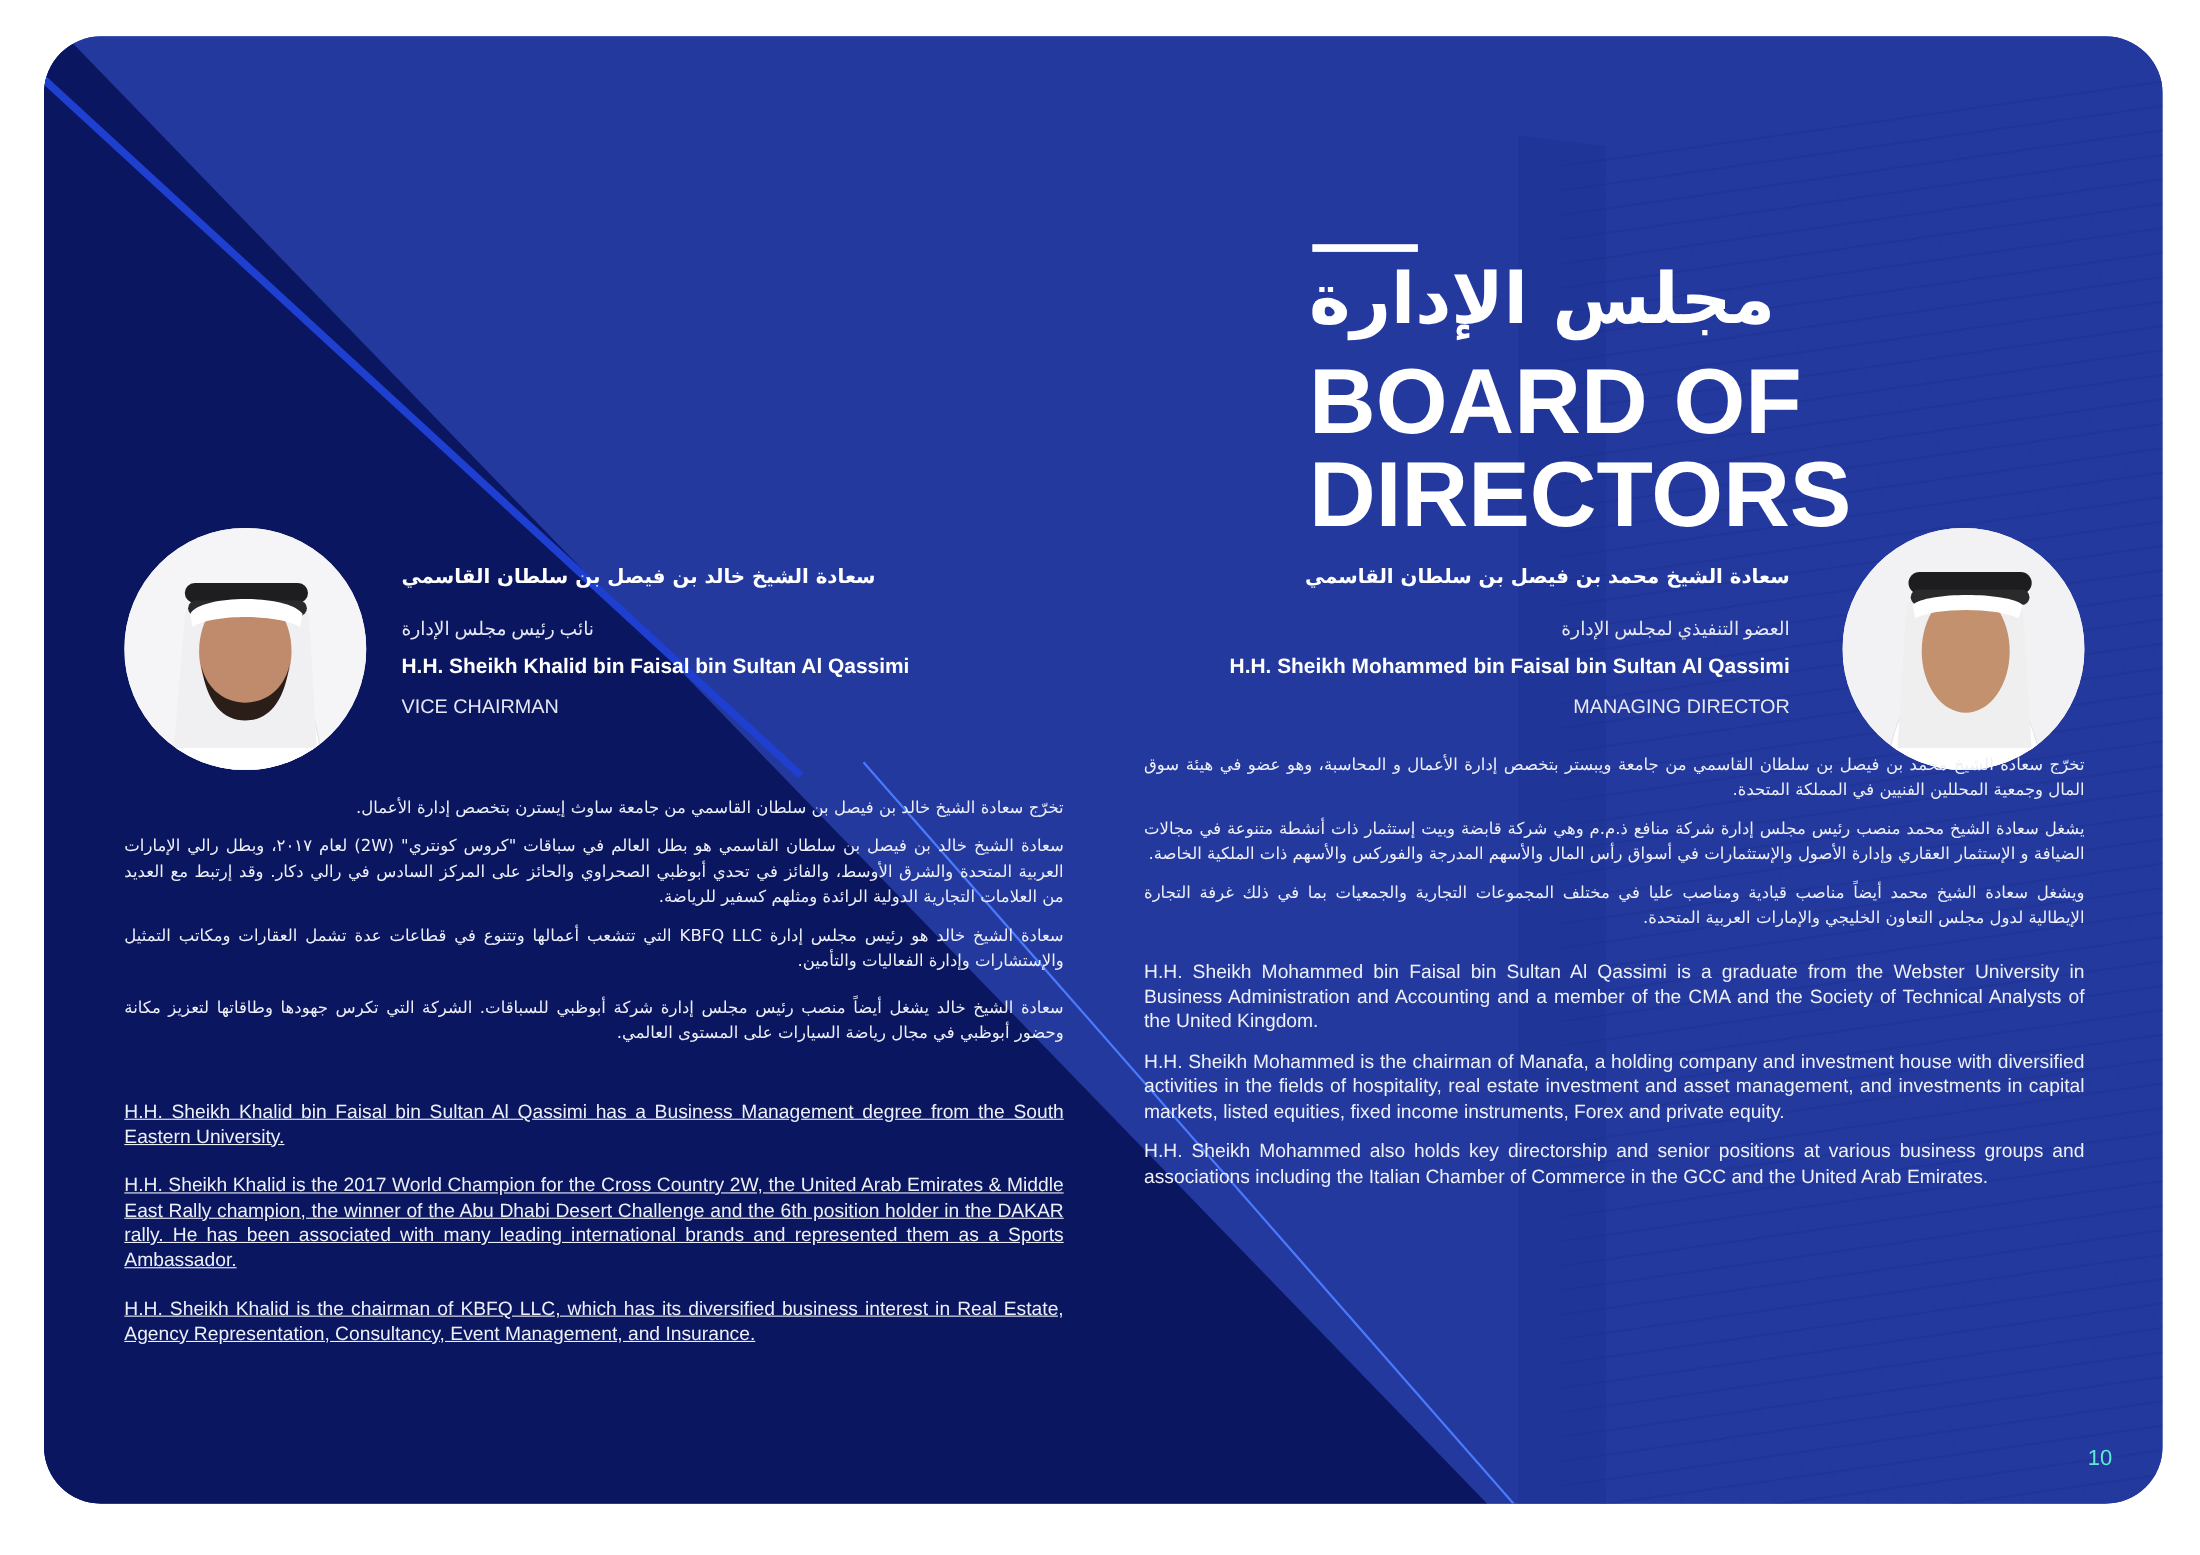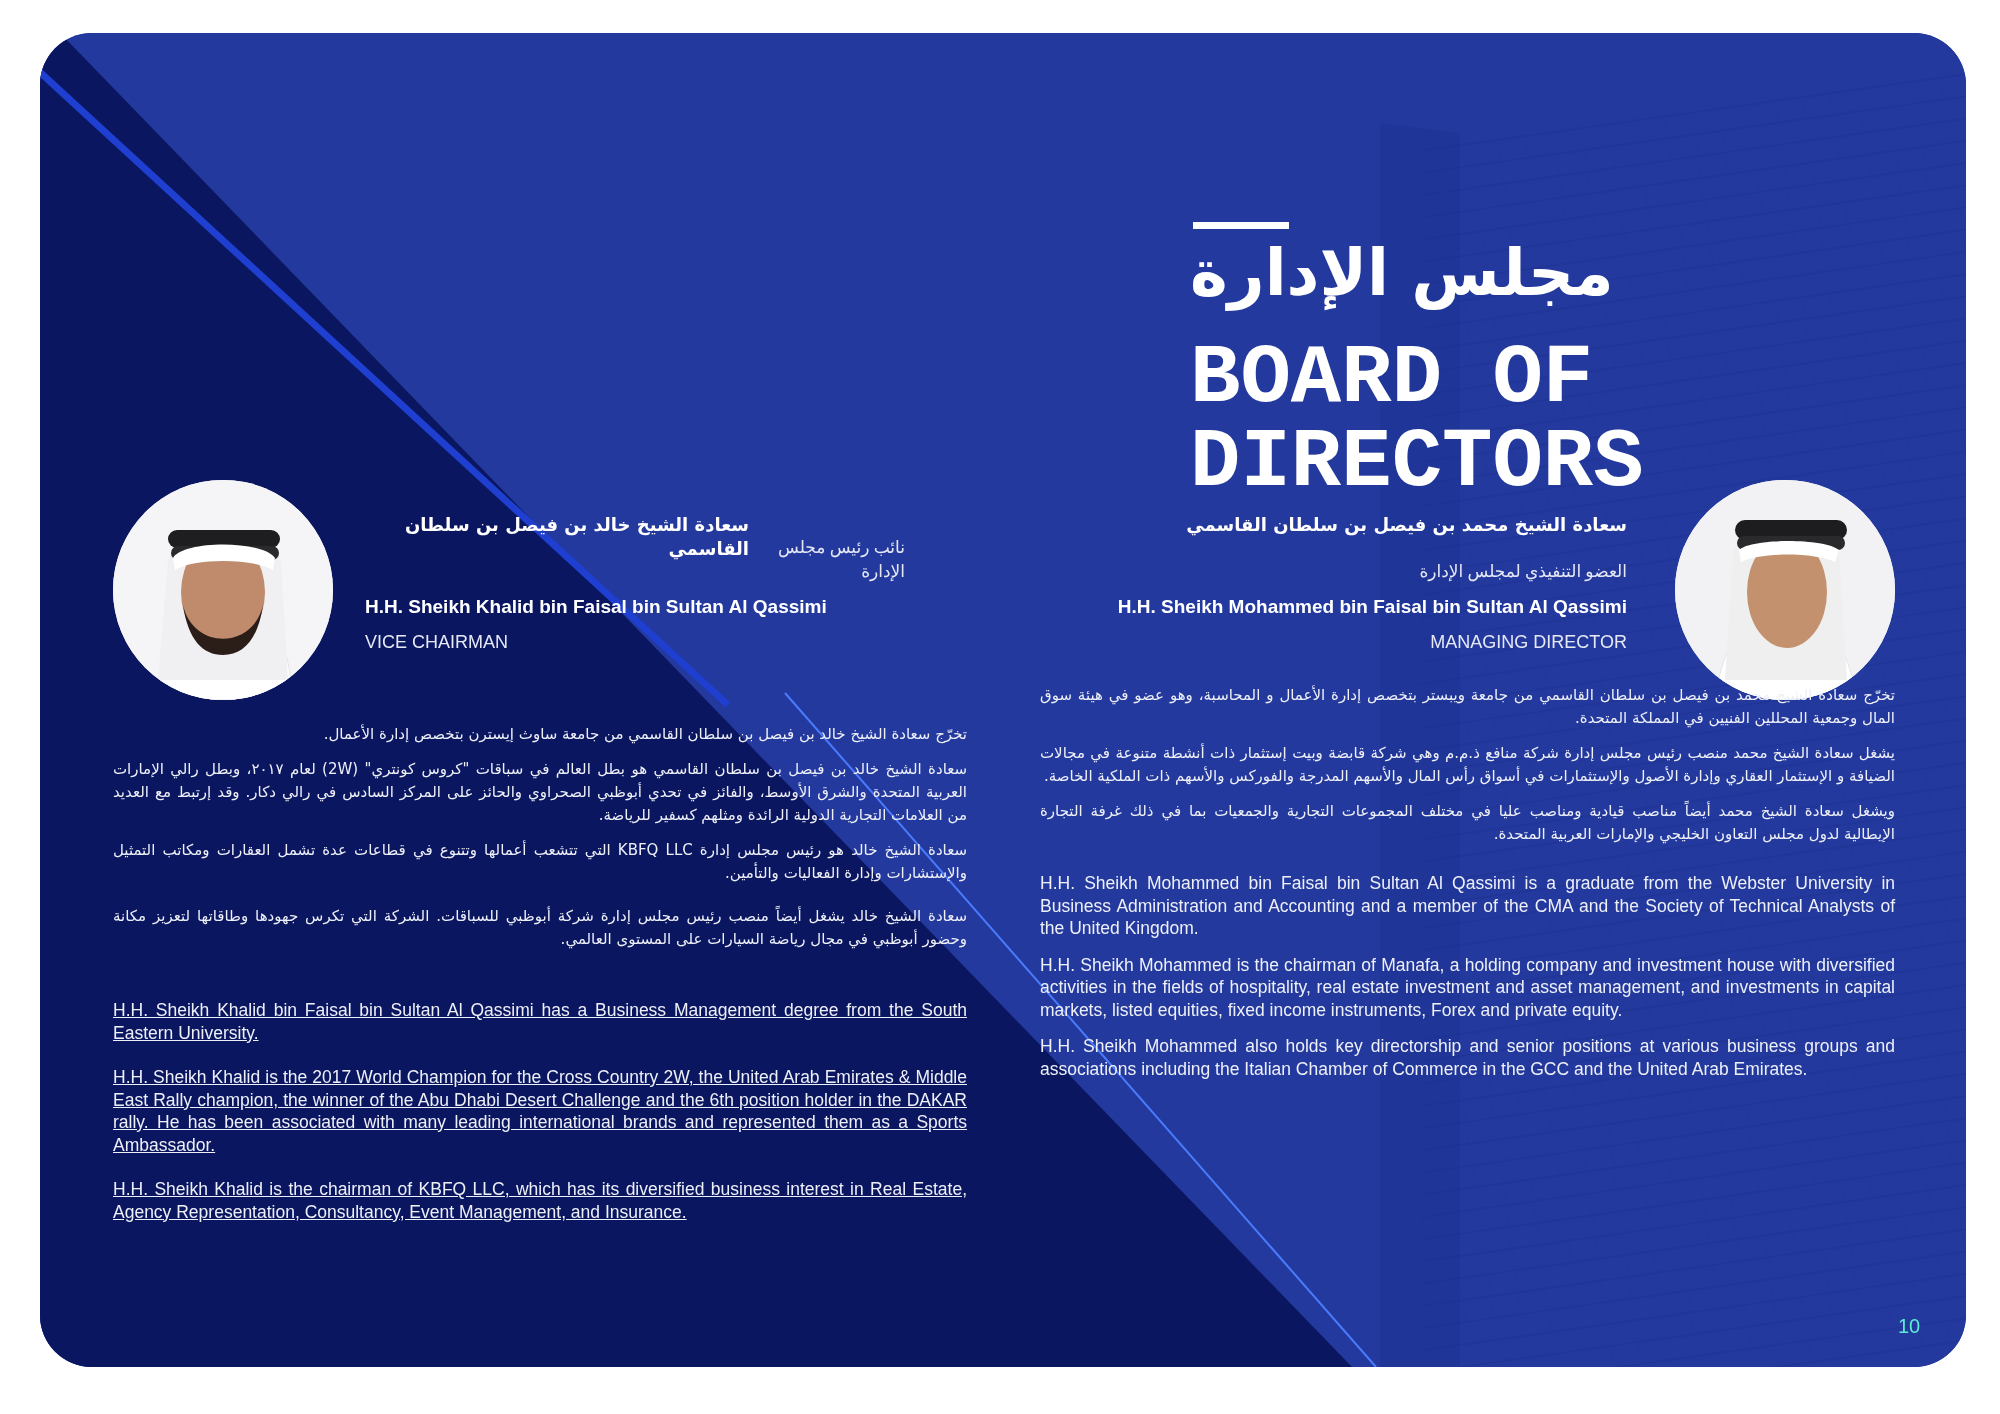--- a/index.html
+++ b/index.html
@@ -5,21 +5,21 @@
   html, body { margin:0; padding:0; background:#ffffff; }
   body { width:2000px; height:1414px; position:relative; overflow:hidden;
          font-family:"Liberation Sans", "DejaVu Sans", sans-serif; color:#ffffff; }
   .card { position:absolute; left:40px; top:33px; width:1926px; height:1334px;
           border-radius:52px; overflow:hidden; background:#23399e; }
   .bg-svg { position:absolute; left:0; top:0; width:1926px; height:1334px; }
 
   .title-bar { position:absolute; left:1153px; top:189px; width:96px; height:7px; background:#ffffff; }
   .title-ar { position:absolute; left:1150px; top:200px; width:460px; direction:rtl; text-align:left;
               font-family:"DejaVu Sans", sans-serif; font-weight:bold; font-size:64px; line-height:80px; unicode-bidi:plaintext; }
-  .title-en { position:absolute; left:1150px; top:304px; font-weight:bold; font-size:84px; line-height:84px; letter-spacing:0px;font-family:Liberation Mono, monospace; }
+  .title-en { position:absolute; left:1150px; top:290px; font-weight:bold; font-size:84px; line-height:84px; letter-spacing:0px; }
   .title-en div { white-space:nowrap; }
 
   .portrait { position:absolute; width:220px; height:220px; border-radius:50%; background:#f4f4f6; overflow:hidden; }
   .portrait svg { width:220px; height:220px; display:block; }
 
   .hdr { position:absolute; }
   .hdr .ar-name { font-family:"DejaVu Sans", sans-serif; font-weight:bold; font-size:18px; direction:rtl; line-height:24px; }
   .hdr .ar-role { font-family:Liberation Serif, serif; font-size:17px; direction:rtl; line-height:24px; margin-top:23px; color:#e6e9f5; }
   .hdr .en-name { font-weight:bold; font-size:19px; line-height:24px; margin-top:11px; }
   .hdr .en-role { font-size:18px; line-height:24px; margin-top:11px; color:#e6e9f5; }
@@ -83,21 +83,21 @@
       <path d="M45,220 C50,150 70,110 110,110 C150,110 175,150 180,220 Z" fill="#ffffff" stroke="#e3e3e6"></path>
       <path d="M55,80 C60,50 160,50 168,80 L175,200 L45,200 Z" fill="#f0f0f2"></path>
       <ellipse cx="110" cy="112" rx="42" ry="55" fill="#c08a6c"></ellipse>
       <path d="M70,125 C80,170 140,170 150,125 C145,160 130,175 110,175 C90,175 75,160 70,125 Z" fill="#2b1e18"></path>
       <rect x="55" y="50" width="112" height="18" rx="9" fill="#1e1e20"></rect>
       <rect x="58" y="66" width="108" height="14" rx="7" fill="#2a2a2c"></rect>
       <path d="M60,78 C70,60 150,60 162,78 L160,90 C140,78 80,78 62,90 Z" fill="#ffffff"></path>
     </svg>
   </div>
   <div class="hdr left">
-    <div style="display:flex; flex-direction:row; align-items:flex-start;">
+    <div style="display:flex; flex-direction:column; align-items:flex-start;">
       <div class="ar-name">سعادة الشيخ خالد بن فيصل بن سلطان القاسمي</div>
       <div class="ar-role">نائب رئيس مجلس الإدارة</div>
     </div>
     <div class="en-name">H.H. Sheikh Khalid bin Faisal bin Sultan Al Qassimi</div>
     <div class="en-role">VICE CHAIRMAN</div>
   </div>
 
   <div class="portrait" style="left:1635px; top:447px;">
     <svg viewBox="0 0 220 220">
       <rect width="220" height="220" fill="#f2f2f4"></rect>

